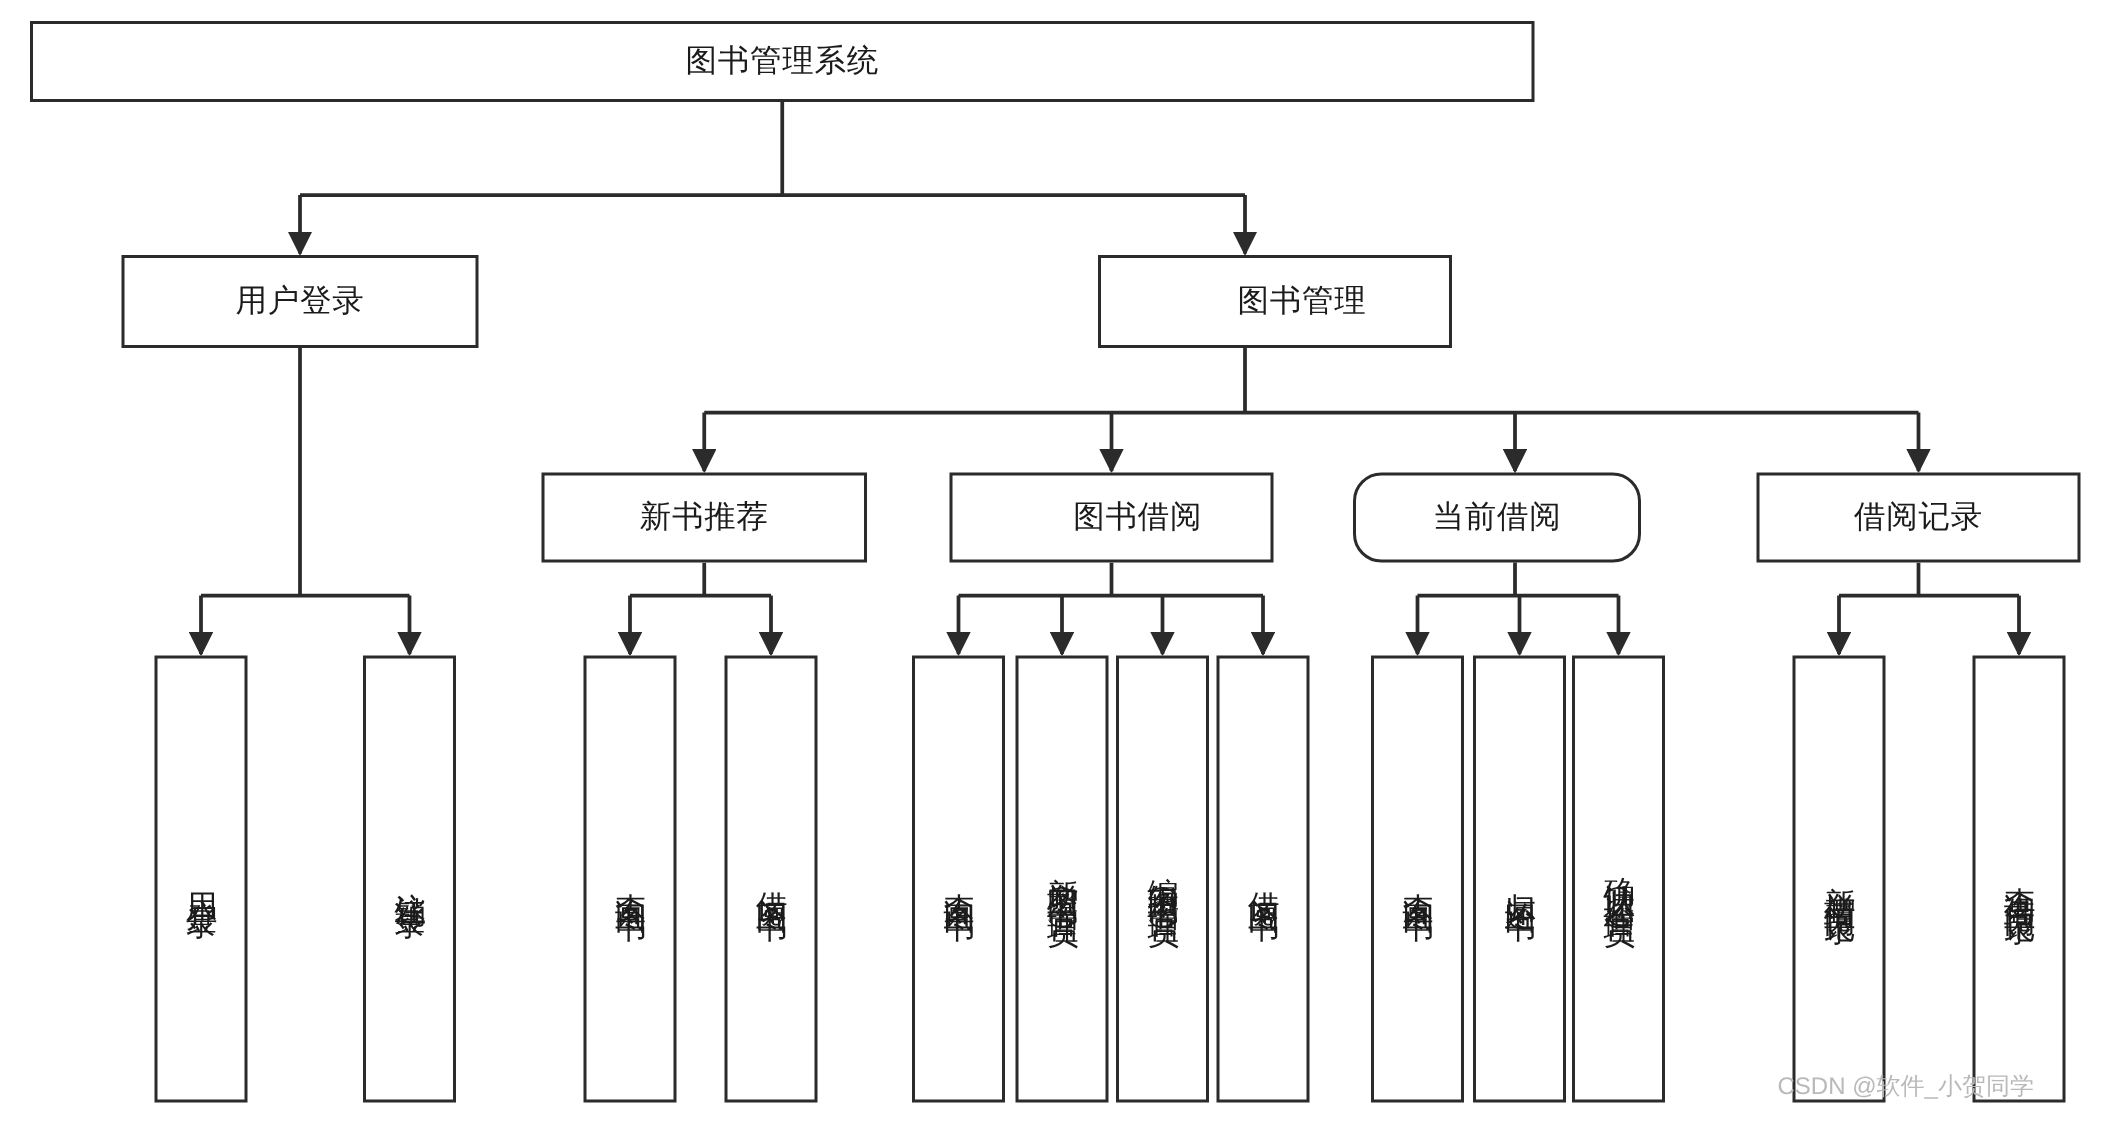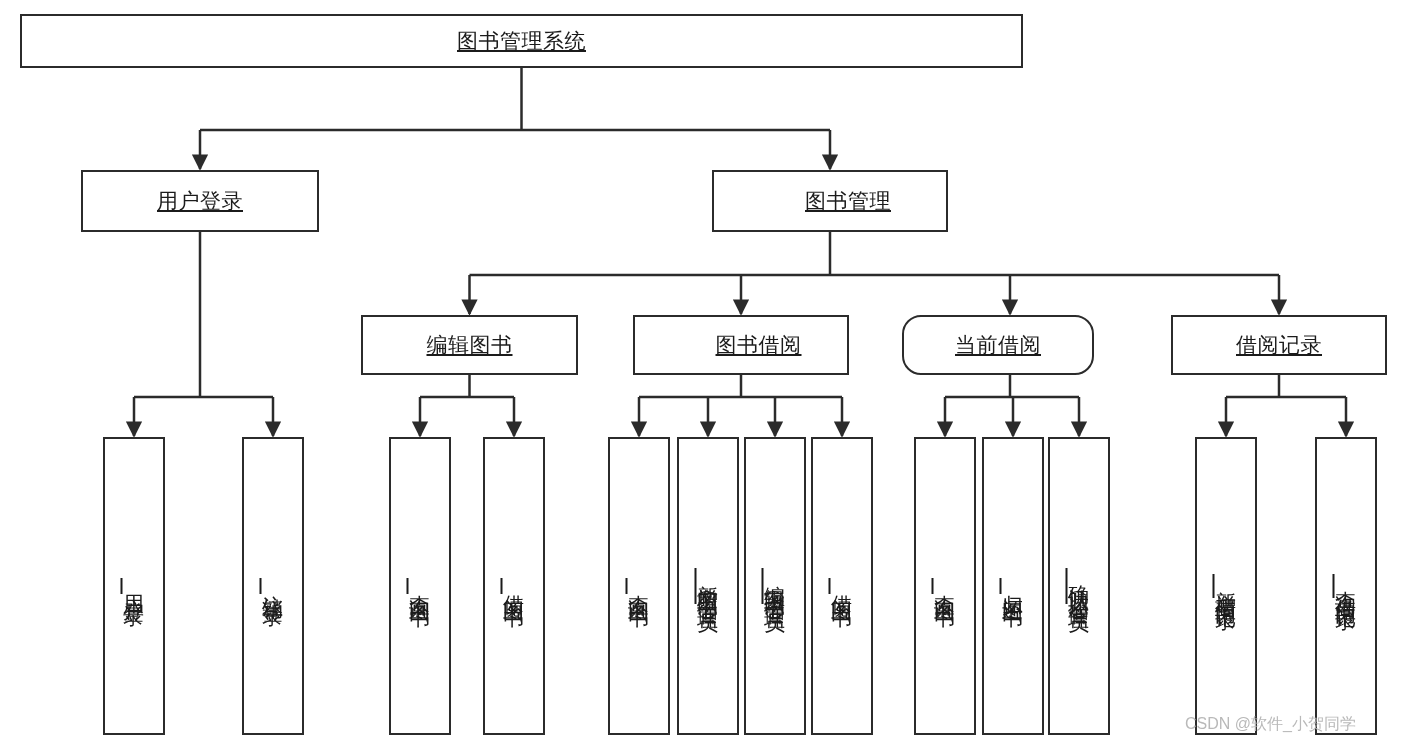--- a/index.html
+++ b/index.html
@@ -36,21 +36,20 @@
     justify-content: center;
     z-index: 2;
   }
   .node .label {
     color: #1b1b1b;
     font-size: 21px;
     line-height: 1.18;
     letter-spacing: 0.5px;
     white-space: nowrap;
     text-align: right;
-    text-decoration: underline;
   }
   
   .node.vertical {
     align-items: center;
     justify-content: center;
   }
   .node.vertical .label {
     writing-mode: vertical-rl;
     text-orientation: upright;
     font-size: 21px;
@@ -116,25 +115,25 @@
       </g>
   </svg>
 
   <div class="watermark">CSDN @软件_小贺同学</div>
 <div class="node" style="left: 20px; top: 14px; width: 1003px; height: 54px;">
       <span class="label">图书管理系统</span>
     </div>
     <div class="node" style="left: 81px; top: 170px; width: 238px; height: 62px;">
       <span class="label">用户登录</span>
     </div>
-    <div class="node" style="left: 712px; top: 170px; width: 236px; height: 62px; padding-left: 36px;">
+    <div class="node" style="left: 732px; top: 170px; width: 236px; height: 62px; padding-left: 36px;">
       <span class="label">图书管理</span>
     </div>
     <div class="node" style="left: 361px; top: 315px; width: 217px; height: 60px;">
-      <span class="label">编辑图书</span>
+      <span class="label">新书推荐</span>
     </div>
     <div class="node" style="left: 633px; top: 315px; width: 216px; height: 60px; padding-left: 35px;">
       <span class="label">图书借阅</span>
     </div>
     <div class="node" style="left: 902px; top: 315px; width: 192px; height: 60px; border-radius: 19px;">
       <span class="label">当前借阅</span>
     </div>
     <div class="node" style="left: 1171px; top: 315px; width: 216px; height: 60px;">
       <span class="label">借阅记录</span>
     </div>

